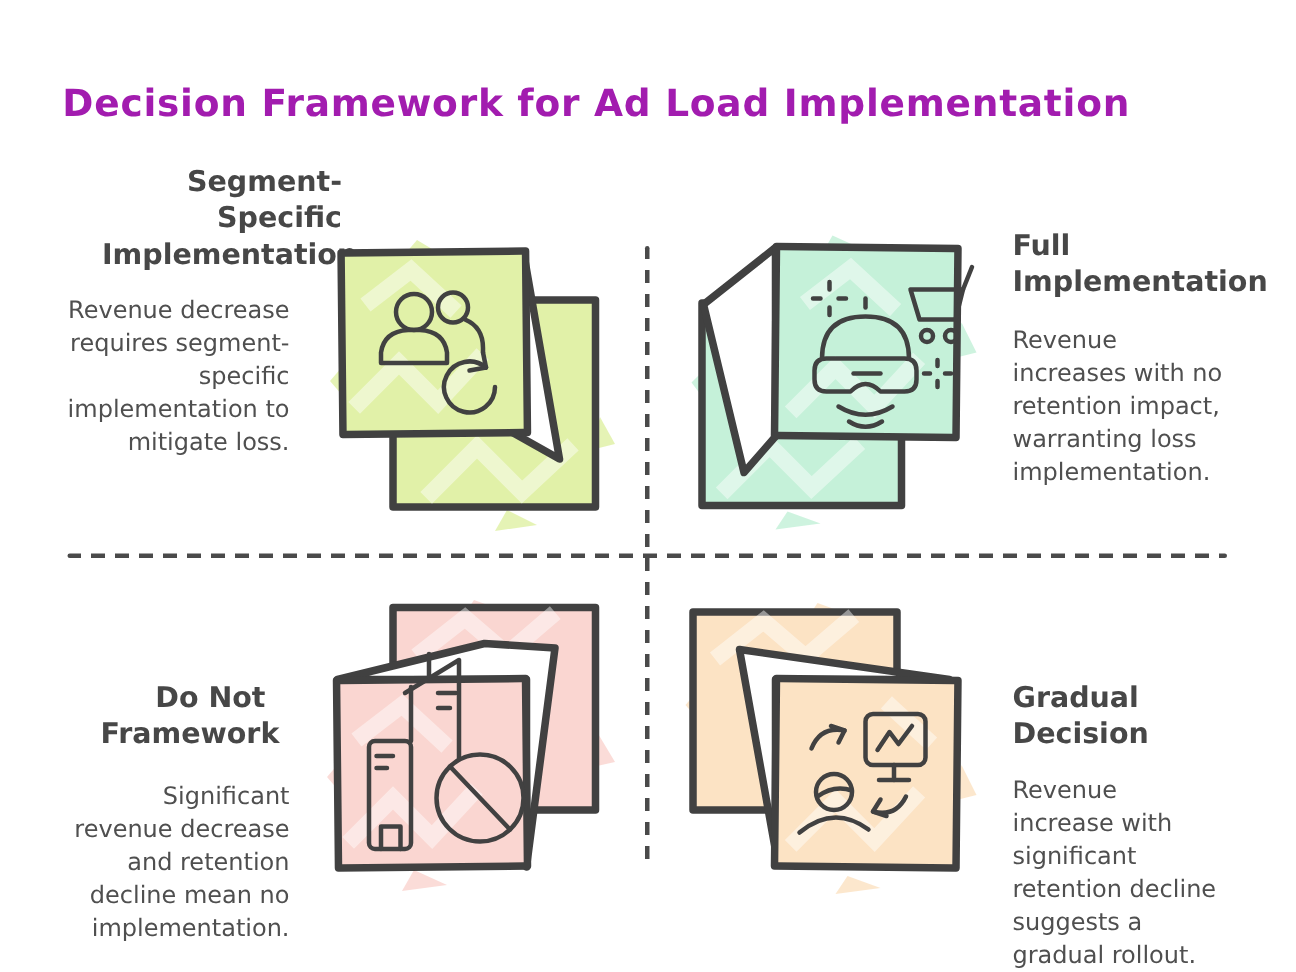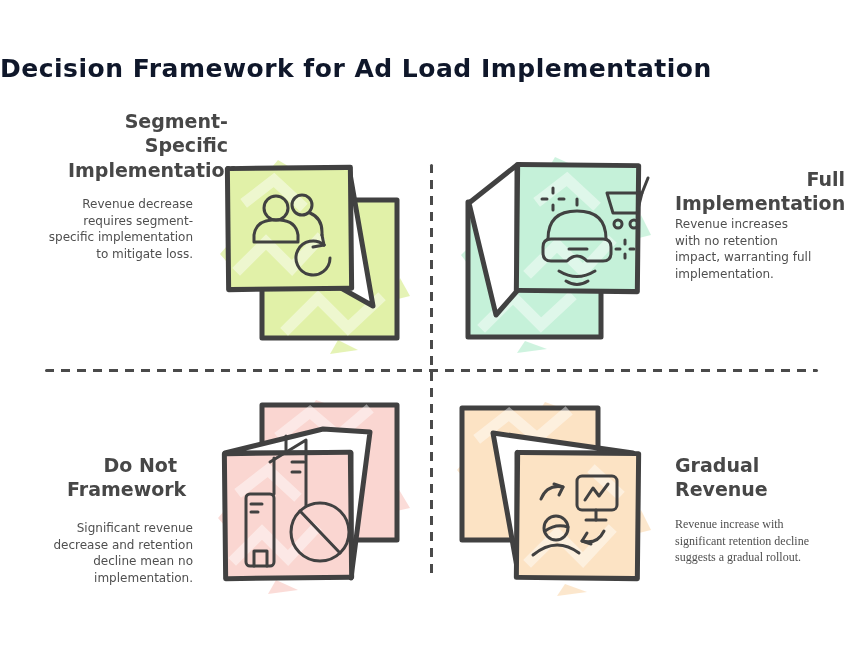--- a/index.html
+++ b/index.html
@@ -3,38 +3,38 @@
 <meta charset="utf-8">
 <style>
   html,body{margin:0;padding:0;}
   body{
     width:864px;height:648px;position:relative;overflow:hidden;
     background:#ffffff;
     font-family:"DejaVu Sans","Liberation Sans",sans-serif;
     color:#4a4a4a;
   }
   .title{
-    position:absolute;left:0;top:54px;width:795px;
-    font-size:25px;font-weight:700;letter-spacing:.5px;color:#0f172a;
+    position:absolute;left:0;top:54px;width:795px;text-align:center;
+    font-size:25px;font-weight:700;letter-spacing:.5px;color:#a21caf;
   }
   .divider-h{
     position:absolute;left:45px;top:369px;width:773px;height:3px;
     background:repeating-linear-gradient(90deg,#4a4a4a 0 9px,transparent 9px 16px);
     border-radius:2px;
   }
   .divider-v{
     position:absolute;left:430px;top:164px;width:3px;height:414px;
     background:repeating-linear-gradient(180deg,#4a4a4a 0 9px,transparent 9px 16px);
     border-radius:2px;
   }
   .q-heading{
     position:absolute;font-weight:700;font-size:19px;line-height:1.28;color:#474747;
   }
   .q-body{
-    position:absolute;font-size:12px;line-height:1.38;color:#4f4f4f;
+    position:absolute;font-size:16px;line-height:1.38;color:#4f4f4f;
   }
   .ta-r{text-align:right;}
   .ta-l{text-align:left;}
   .gfx{position:absolute;}
   svg .sq{stroke:#414141;stroke-width:5;stroke-linejoin:round;}
   svg .fold{fill:#ffffff;stroke:#414141;stroke-width:5;stroke-linejoin:round;}
   svg .ic{fill:none;stroke:#414141;stroke-width:3;stroke-linecap:round;stroke-linejoin:round;}
   svg .scr{fill:none;stroke:#ffffff;stroke-width:11;stroke-linecap:square;opacity:.45;}
   svg .spl{stroke:none;opacity:.85;}
 </style>
@@ -67,22 +67,22 @@
     <circle cx="84" cy="47" r="10"></circle>
     <path d="M92,55 Q104,60 104,74 L104,77"></path>
     <circle cx="58" cy="50" r="12"></circle>
     <path d="M36,84 L36,77 Q38,63 54,62 L62,62 Q78,63 80,77 L80,84 L36,84"></path>
     <path d="M106,87 A17,17 0 1 0 112,100"></path>
     <path d="M106,87 L95,89"></path>
     <path d="M106,87 L104,77"></path>
   </g>
 </svg>
 
-<div class="q-heading ta-l" style="left:675px;top:167px;width:170px;text-align:right;">Full Implementation</div>
-<div class="q-body ta-l" style="left:675px;top:216px;width:142px;">Revenue increases with no retention impact, warranting full implementation.</div>
+<div class="q-heading ta-l" style="left:675px;top:152px;width:170px;">Full Implementation</div>
+<div class="q-body ta-l" style="left:675px;top:216px;width:142px;">Revenue increases with no retention impact, warranting loss implementation.</div>
 
 <svg class="gfx" style="left:455px;top:155px;" width="200" height="200" viewBox="0 0 200 200">
   <g>
     <polygon class="spl" points="6,100 18,88 18,116" fill="#c5f1d9"></polygon>
     <polygon class="spl" points="100,2 122,12 92,16" fill="#c5f1d9"></polygon>
     <polygon class="spl" points="186,60 196,80 180,84" fill="#c5f1d9"></polygon>
     <polygon class="spl" points="70,186 92,194 62,198" fill="#c5f1d9"></polygon>
   </g>
   <rect class="sq" x="13" y="47" width="133" height="135" fill="#c5f1d9"></rect>
   <path class="scr" d="M30,170 L58,142 L86,170 L114,144"></path>
@@ -128,22 +128,22 @@
     <path d="M35,106 L46,106 M35,114 L42,114"></path>
     <path d="M58,96 L58,60"></path>
     <path d="M54,64 L90,42 L90,108"></path>
     <path d="M70,54 L70,38"></path>
     <path d="M76,64 L88,64 M76,74 L84,74"></path>
     <circle cx="104" cy="134" r="29"></circle>
     <path d="M84,113 L124,155"></path>
   </g>
 </svg>
 
-<div class="q-heading ta-l" style="left:675px;top:453px;width:120px;">Gradual Revenue</div>
-<div class="q-body ta-l" style="left:675px;top:516px;width:142px;font-family:Liberation Serif, serif;">Revenue increase with significant retention decline suggests a gradual rollout.</div>
+<div class="q-heading ta-l" style="left:675px;top:453px;width:120px;">Gradual Decision</div>
+<div class="q-body ta-l" style="left:675px;top:516px;width:142px;">Revenue increase with significant retention decline suggests a gradual rollout.</div>
 
 <svg class="gfx" style="left:455px;top:400px;" width="200" height="200" viewBox="0 0 200 200">
   <g>
     <polygon class="spl" points="2,70 14,56 14,84" fill="#fce3c4"></polygon>
     <polygon class="spl" points="90,2 112,10 82,14" fill="#fce3c4"></polygon>
     <polygon class="spl" points="186,110 196,130 180,134" fill="#fce3c4"></polygon>
     <polygon class="spl" points="110,184 132,192 102,196" fill="#fce3c4"></polygon>
   </g>
   <rect class="sq" x="7" y="8" width="136" height="132" fill="#fce3c4"></rect>
   <path class="scr" d="M26,36 L54,14 L82,38 L110,14"></path>

